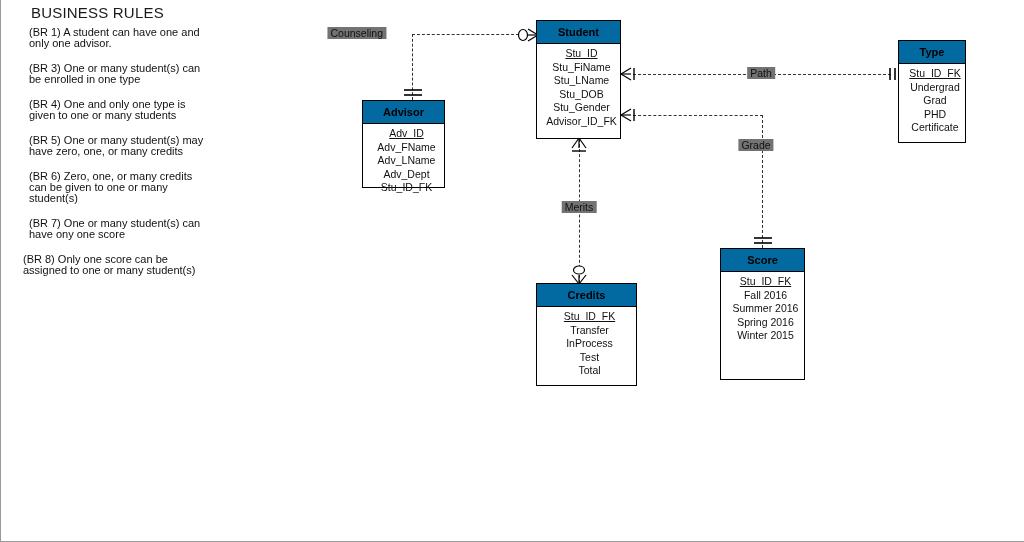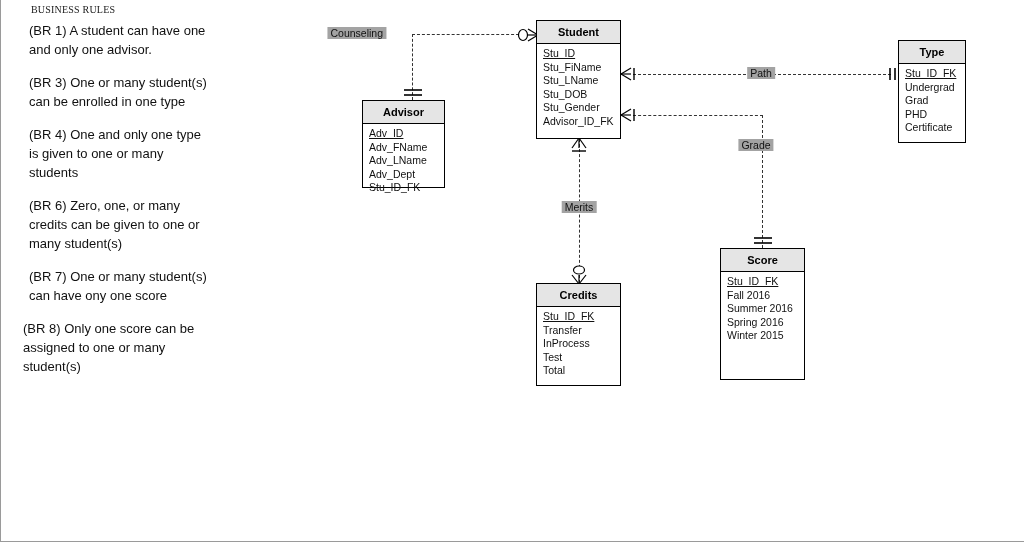--- a/index.html
+++ b/index.html
@@ -23,29 +23,28 @@
   }
 
   
   .rules-panel {
     position: absolute;
     left: 22px;
     top: 4px;
     width: 200px;
   }
   .rules-title {
-    font-size: 10px;
+    font-size: 15px;
     color: #1a1a1a;
     letter-spacing: .2px;
     margin: 0 0 6px 8px;
-    font-family: Liberation Serif, serif;
   }
   .rule {
-    font-size: 13px;
-    line-height: 19px;
+    font-size: 11px;
+    line-height: 11px;
     color: #111111;
     margin-bottom: 14px;
     width: 178px;
   }
   .rule.indent { padding-left: 6px; }
 
   
   .entity {
     position: absolute;
     background: #ffffff;
@@ -53,30 +52,31 @@
     box-sizing: border-box;
     z-index: 5;
   }
   .entity-header {
     text-align: center;
     font-size: 11px;
     font-weight: bold;
     color: #000000;
     padding: 5px 0 5px 0;
     border-bottom: 1px solid #000000;
-    background: #e5e5e5;
+    background: #0369a1;
   }
   .entity-attrs {
     padding: 3px 0 4px 6px;
   }
   .attr {
     font-size: 10.5px;
     line-height: 13.5px;
     color: #111111;
     white-space: nowrap;
+    text-align: center;
   }
   .attr.pk {
     text-decoration: underline;
   }
 
   
   .line {
     position: absolute;
     z-index: 1;
   }
@@ -85,21 +85,21 @@
     height: 0;
   }
   .line-v {
     border-left: 1px dashed #333333;
     width: 0;
   }
   .rel-label {
     position: absolute;
     font-size: 10.5px;
     color: #111111;
-    background: #a3a3a3;
+    background: #737373;
     padding: 0 3px;
     z-index: 3;
     white-space: nowrap;
   }
 
   
   .marker {
     position: absolute;
     z-index: 4;
   }
@@ -108,20 +108,21 @@
 </head>
 <body>
 
 <div id="canvas">
 
   <div class="rules-panel">
     <div class="rules-title">BUSINESS RULES</div>
     <div class="rule indent">(BR 1) A student can have one and only one advisor.</div>
     <div class="rule indent">(BR 3)  One or many student(s) can be enrolled in one type</div>
     <div class="rule indent">(BR 4) One and only one type is given to one or many students</div>
+    <div class="rule indent">(BR 5)  One or many student(s) may have zero, one, or many credits</div>
     <div class="rule indent">(BR 6)  Zero, one, or many credits can be given to one or many student(s)</div>
     <div class="rule indent">(BR 7) One or many student(s) can have ony one score</div>
     <div class="rule">(BR 8) Only one score can be assigned to one or many student(s)</div>
   </div>
 
   <div class="line line-v" style="left:411px; top:34px; height:66px;"></div>
   <div class="line line-h" style="left:411px; top:34px; width:112px;"></div>
   <div class="rel-label" style="left:385px; top:27px; transform:translateX(-100%);">Counseling</div>
 
   <div class="line line-h" style="left:632px; top:74px; width:258px;"></div>
@@ -238,21 +239,21 @@
     <div class="entity-header">Score</div>
     <div class="entity-attrs">
       <div class="attr pk">Stu_ID_FK</div>
       <div class="attr">Fall 2016</div>
       <div class="attr">Summer 2016</div>
       <div class="attr">Spring 2016</div>
       <div class="attr">Winter 2015</div>
     </div>
   </div>
 
-  <div class="entity" style="left:535px; top:283px; width:85px; height:103px;">
+  <div class="entity" style="left:535px; top:283px; width:101px; height:103px;">
     <div class="entity-header">Credits</div>
     <div class="entity-attrs">
       <div class="attr pk">Stu_ID_FK</div>
       <div class="attr">Transfer</div>
       <div class="attr">InProcess</div>
       <div class="attr">Test</div>
       <div class="attr">Total</div>
     </div>
   </div>
 

